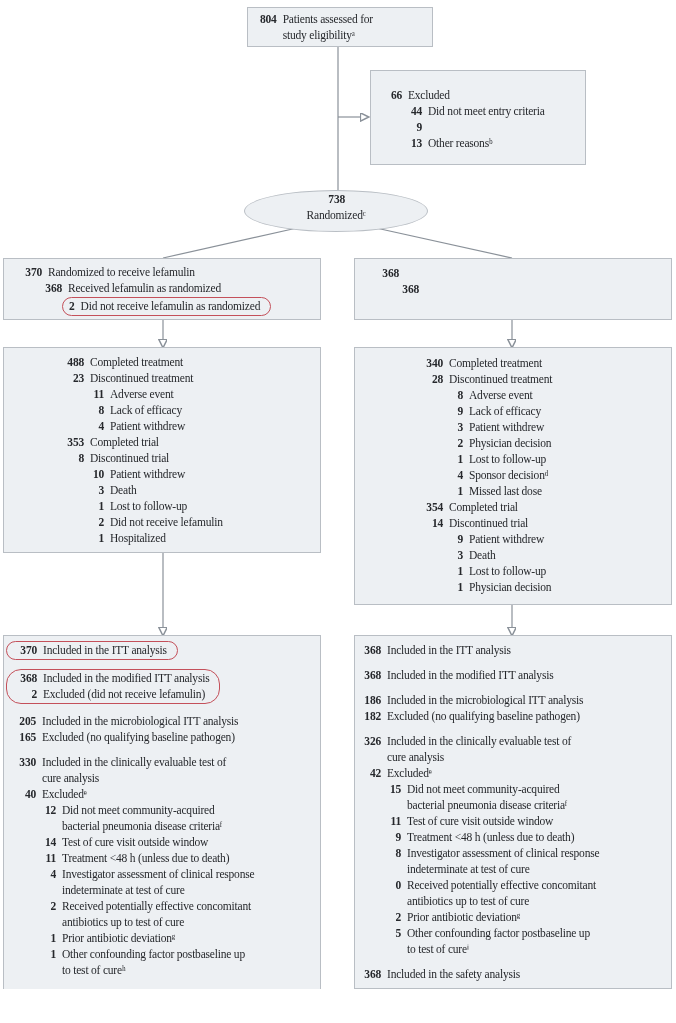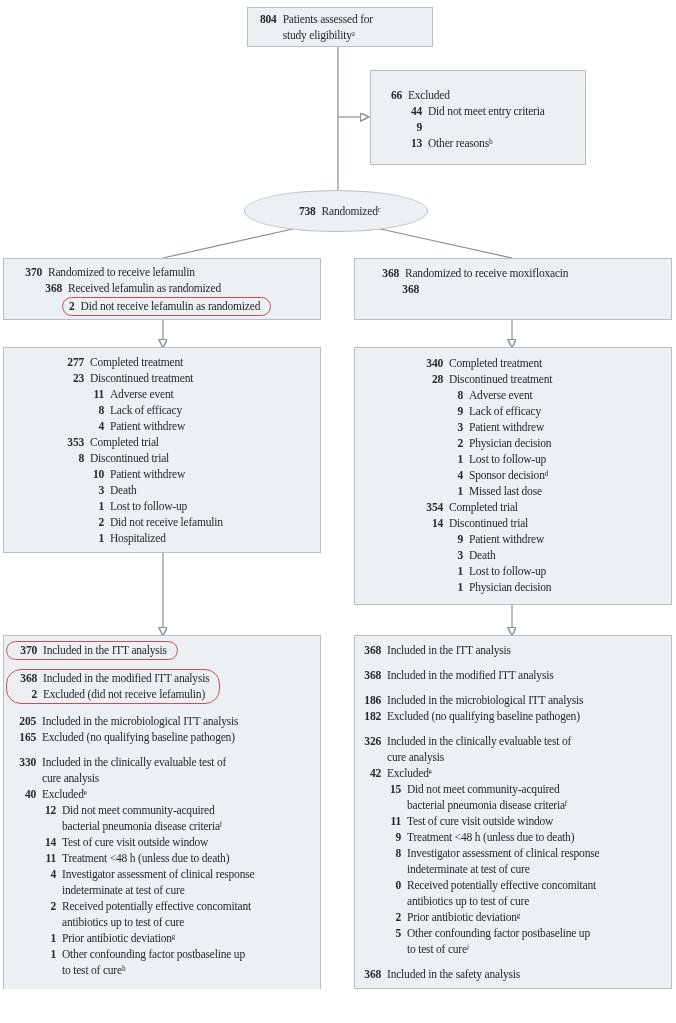--- a/index.html
+++ b/index.html
@@ -13,21 +13,21 @@
     font-size:11.5px;line-height:16px;letter-spacing:-0.2px;color:var(--text);
   }
   #connectors{position:absolute;left:0;top:0;width:676px;height:1023px;pointer-events:none;}
   #connectors path{stroke:var(--connector);stroke-width:1.2;fill:none;}
   .box{
     position:absolute;background:var(--box_fill);border:1px solid var(--box_border);
     box-sizing:border-box;
   }
   .oval{
     position:absolute;background:var(--box_fill);border:1px solid var(--box_border);
-    border-radius:50%;box-sizing:border-box;display:flex;align-items:center;justify-content:center;
+    border-radius:50%;box-sizing:border-box;display:flex;align-items:center;justify-content:flex-start;flex-direction:column;
   }
   .line{display:flex;align-items:flex-start;}
   .num{flex:none;display:inline-block;width:24px;text-align:right;font-weight:bold;margin-right:6px;white-space:nowrap;}
   .txt{white-space:pre-line;}
   .lvl1{margin-left:20px;}
   .group{display:block;}
   .group + .group{margin-top:9px;}
   .no-gap .group + .group{margin-top:1px;}
   .circled{
     display:inline-block;border:1.5px solid var(--highlight);
@@ -119,32 +119,31 @@
         </div>
       </div><div class="group circled hug" style="margin-left: 44px;"><div class="line">
           <span class="num">2</span>
           <span class="txt">Did not receive lefamulin as randomized</span>
         </div></div></div>
 
   <div id="right-assign-box" class="box">
       <div class="group">
         <div class="line">
           <span class="num">368</span>
-          <span class="txt">Randomized to receive moxifloxacin</span>
         </div>
         <div class="line lvl1">
           <span class="num">368</span>
         </div>
       </div>
     </div>
 
   <div id="left-treatment-box" class="box">
       <div class="group">
         <div class="line">
-          <span class="num">277</span>
+          <span class="num">488</span>
           <span class="txt">Completed treatment</span>
         </div>
         <div class="line">
           <span class="num">23</span>
           <span class="txt">Discontinued treatment</span>
         </div>
         <div class="line lvl1">
           <span class="num">11</span>
           <span class="txt">Adverse event</span>
         </div>

